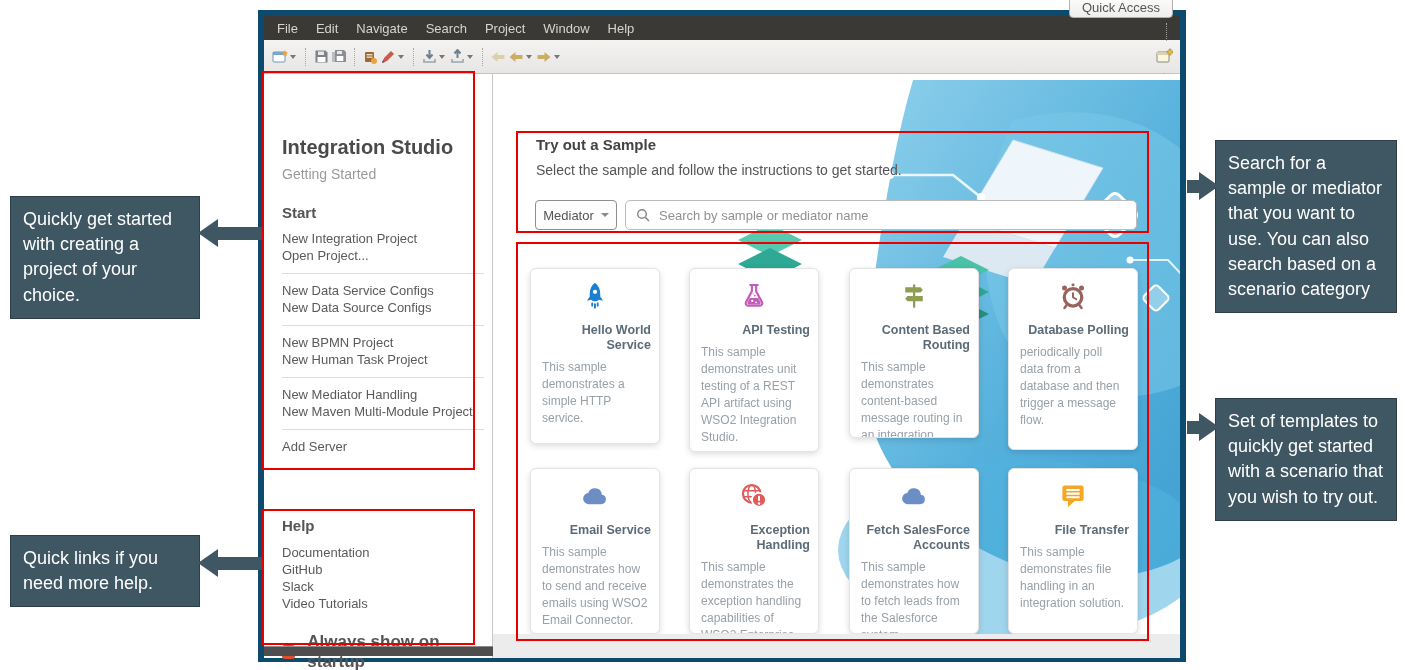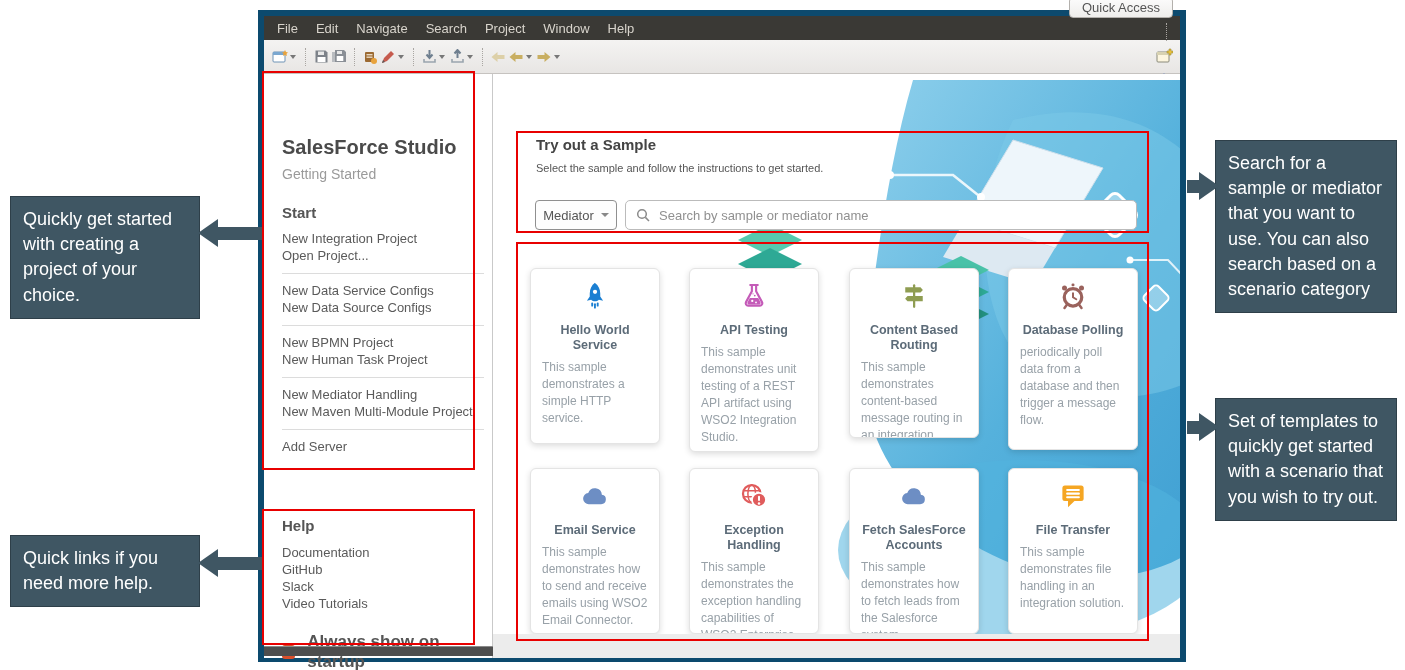--- a/index.html
+++ b/index.html
@@ -43,36 +43,36 @@
   .cb-row { position: absolute; left: 18px; top: 558px; display: flex; align-items: center; gap: 12px; }
   .cb { width: 14px; height: 14px; background: #d94f2b; border-radius: 3px; color: #fff; font-size: 10px;
         font-weight: bold; text-align: center; line-height: 14px; }
   .cb-label { font-size: 17px; font-weight: bold; color: #555; }
 
   
   .main-panel { position: absolute; left: 229px; top: 0; right: 0; height: 584px; background: #fff; overflow: hidden; }
   .illus { position: absolute; left: 100px; top: 6px; width: 600px; height: 560px; z-index: 0; }
   .mp-strip { position: absolute; left: 0; right: 0; top: 560px; height: 24px; background: #ececec; z-index: 3; }
   .mp-title { position: absolute; left: 43px; top: 62px; font-size: 15px; font-weight: bold; color: #444; z-index: 2; }
-  .mp-sub { position: absolute; left: 43px; top: 88px; font-size: 11px; color: #555; z-index: 2; }
+  .mp-sub { position: absolute; left: 43px; top: 88px; font-size: 14px; color: #555; z-index: 2; }
   .cat-btn { position: absolute; left: 42px; top: 126px; width: 82px; height: 30px; border: 1px solid #8f8f8f;
              border-radius: 4px; background: #fdfdfd; color: #555; font-size: 13px; display: flex;
              align-items: center; justify-content: center; gap: 7px; z-index: 2; }
   .cat-caret { width: 0; height: 0; border-left: 4px solid transparent; border-right: 4px solid transparent;
                border-top: 4.5px solid #888; }
   .search { position: absolute; left: 132px; top: 126px; width: 512px; height: 30px; border: 1px solid #bbb;
             border-radius: 5px; background: #fff; display: flex; align-items: center; padding: 0 10px; gap: 9px; z-index: 2; }
   .search input { border: none; outline: none; flex: 1; font-size: 13px; color: #333; background: transparent;
                   font-family: "Liberation Sans", sans-serif; }
   .search input::placeholder { color: #909090; }
 
   .card { position: absolute; width: 130px; background: #fff; border: 1px solid #e4e4e4; border-radius: 6px;
           box-shadow: 0 2px 6px rgba(0,0,0,.14); padding: 12px 8px 6px; overflow: hidden; z-index: 2; }
   .ci { display: flex; justify-content: center; height: 30px; margin-bottom: 12px; }
-  .ct { text-align: center; font-size: 12.5px; font-weight: bold; color: #5c6b78; line-height: 15px; margin-bottom: 6px; }
+  .ct { text-align: right; font-size: 12.5px; font-weight: bold; color: #5c6b78; line-height: 15px; margin-bottom: 6px; }
   .cd { font-size: 12px; color: #98a1a8; line-height: 17px; padding: 0 3px; }
 
   
   .rbox { position: absolute; border: 2px solid #e80000; z-index: 30; pointer-events: none; }
   .callout { position: absolute; width: 190px; background: #3f5663; border: 1px solid #2e3f49; color: #fff;
              font-size: 18px; line-height: 1.4; padding: 10px 12px; z-index: 40; }
   .callout.right { width: 182px; }
   .ashaft { position: absolute; height: 13px; background: #3f5663; z-index: 40; }
   .ahead { position: absolute; width: 0; height: 0; z-index: 40; }
   .ahead.left  { border-top: 14px solid transparent; border-bottom: 14px solid transparent; border-right: 20px solid #3f5663; }
@@ -209,21 +209,21 @@
         <span class="tab-label">Getting Started</span>
         <span class="tab-close">✕</span>
       </div>
 
       <div class="winctl">
         <span class="ctl-min"></span>
         <span class="ctl-max"></span>
       </div>
 
       <div class="left-panel">
-        <div class="lp-title">SalesForce Studio</div>
+        <div class="lp-title">Integration Studio</div>
         <div class="lp-sub">Getting Started</div>
         <div class="lp-h" style="top:130px">Start</div>
         <div class="lp-links" style="top:156px">
           <div class="lnk">New Integration Project</div>
           <div class="lnk">Open Project...</div>
           <div class="lp-div"></div>
           <div class="lnk">New Data Service Configs</div>
           <div class="lnk">New Data Source Configs</div>
           <div class="lp-div"></div>
           <div class="lnk">New BPMN Project</div>

